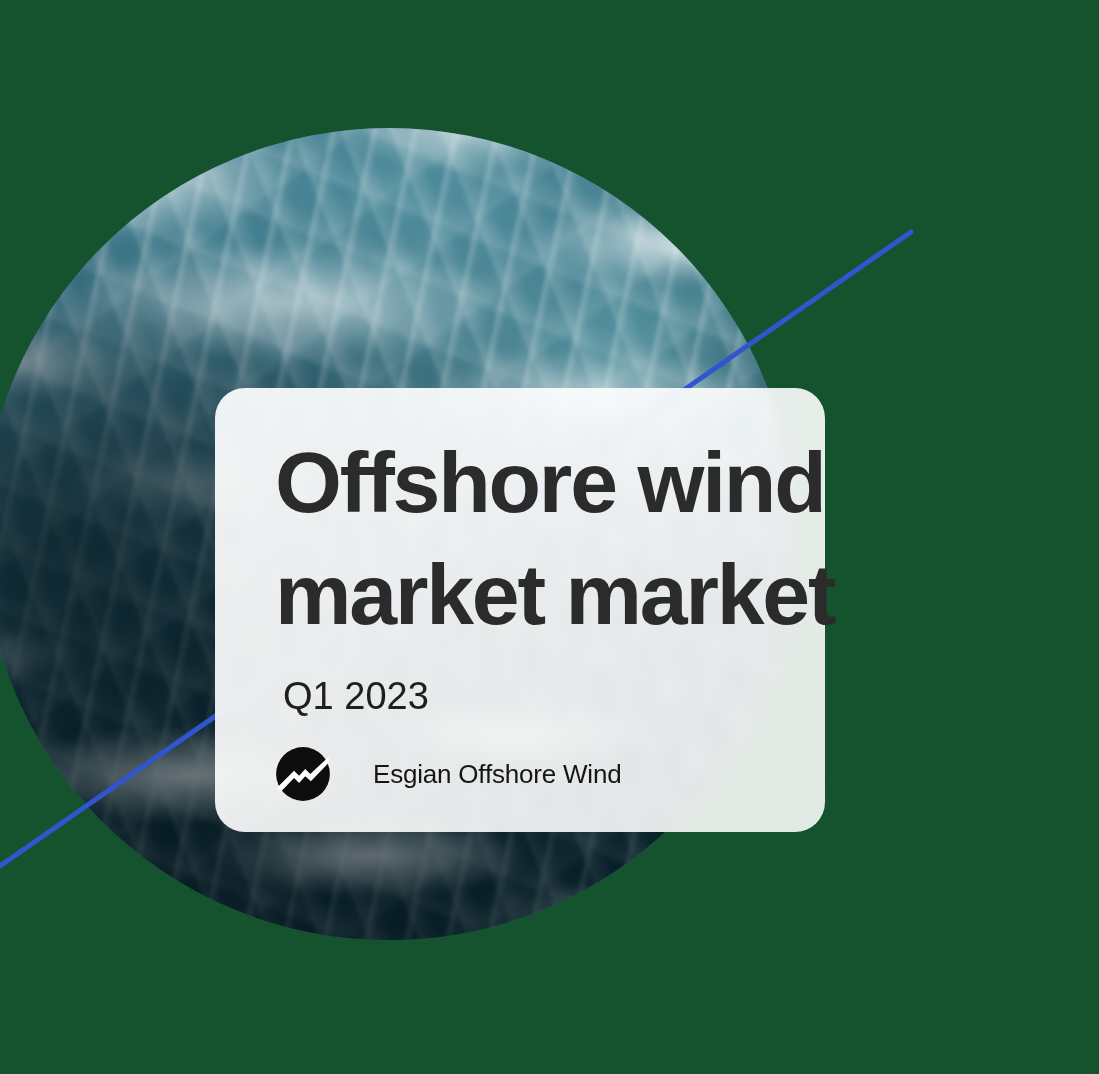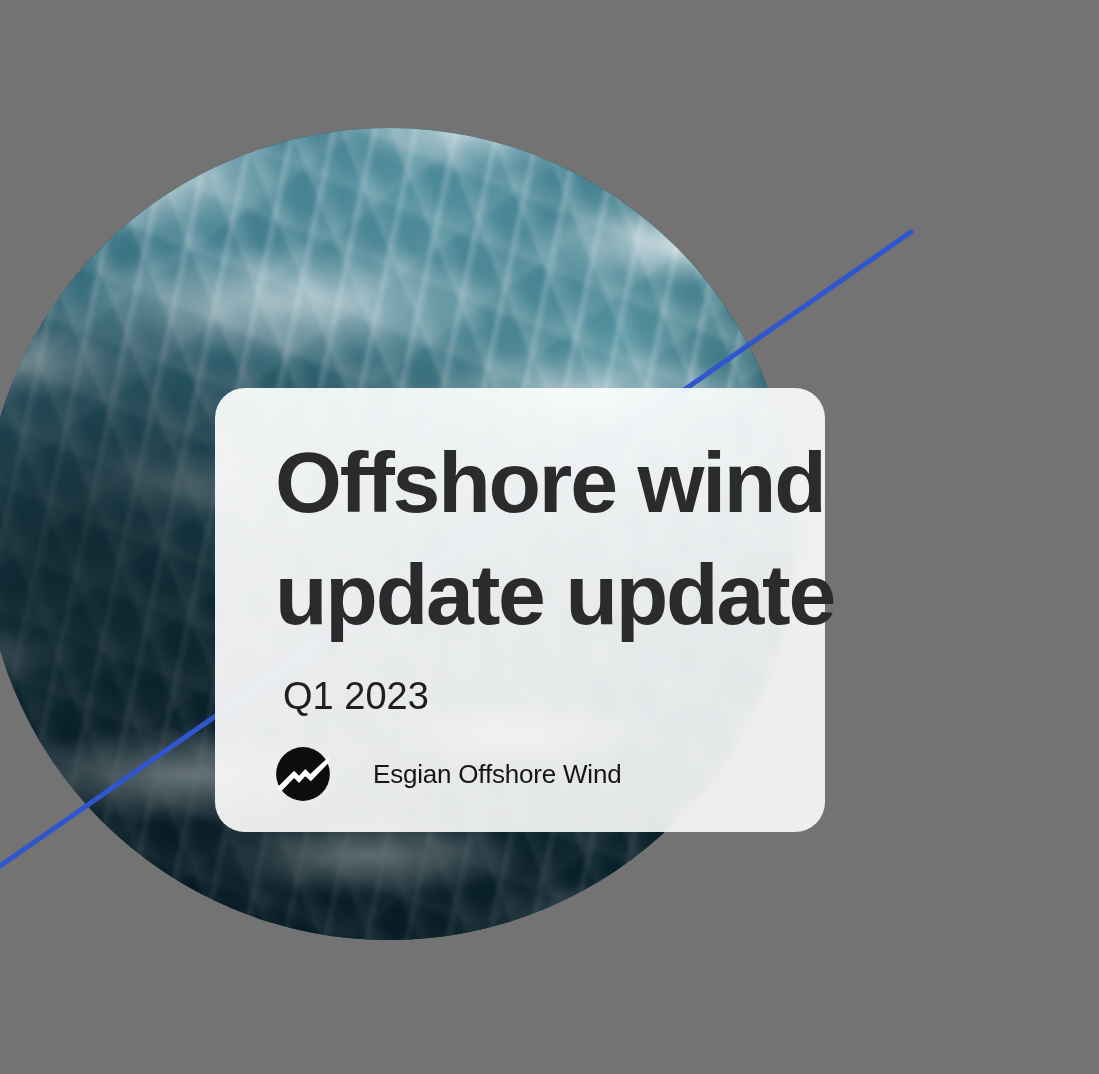--- a/index.html
+++ b/index.html
@@ -191,42 +191,42 @@
     font-weight: 400;
     letter-spacing: -0.2px;
     color: #161616;
     white-space: nowrap;
     margin-left: 28px;
   }
 </style>
 </head>
 <body>
 
-<div id="slide" style="width: 1099px; height: 1074px; background: #737373;">
+<div id="slide" style="width: 1099px; height: 1074px; background: #14532d;">
 
   <div class="photo-circle" style="left: -17px; top: 128px; width: 812px; height: 812px;">
     <div class="sea">
       <div class="sea-base"></div>
       <div class="sea-foam-a"></div>
       <div class="sea-foam-b"></div>
       <div class="sea-foam-c"></div>
       <div class="sea-foam-d"></div>
       <div class="sea-shade"></div>
     </div>
   </div>
 
   <svg class="accent-line-layer" viewBox="0 0 1099 1074" width="1099" height="1074">
     <line id="accent-line" x1="0" y1="866" x2="911" y2="232" stroke="#2f56cf" stroke-width="5" stroke-linecap="round"></line>
   </svg>
 
   <div class="title-card" style="border-radius: 30px;">
 
     <h1 class="deck-title">
       <span class="title-line">Offshore wind</span>
-      <span class="title-line">update update</span>
+      <span class="title-line">market market</span>
     </h1>
 
     <p class="deck-subtitle">Q1 2023</p>
 
     <div class="brand-row">
       <svg class="brand-logo" viewBox="0 0 100 100" aria-hidden="true">
         <circle cx="50" cy="50" r="48" fill="#0d0d0d"></circle>
         <path d="M4 74 L34 44 L43 53 L54 41 L63 50 L96 19 L96 30 L64 63 L54 54 L43 66 L34 57 L10 82 Z" fill="#ffffff"></path>
       </svg>
       <span class="brand-name">Esgian Offshore Wind</span>

